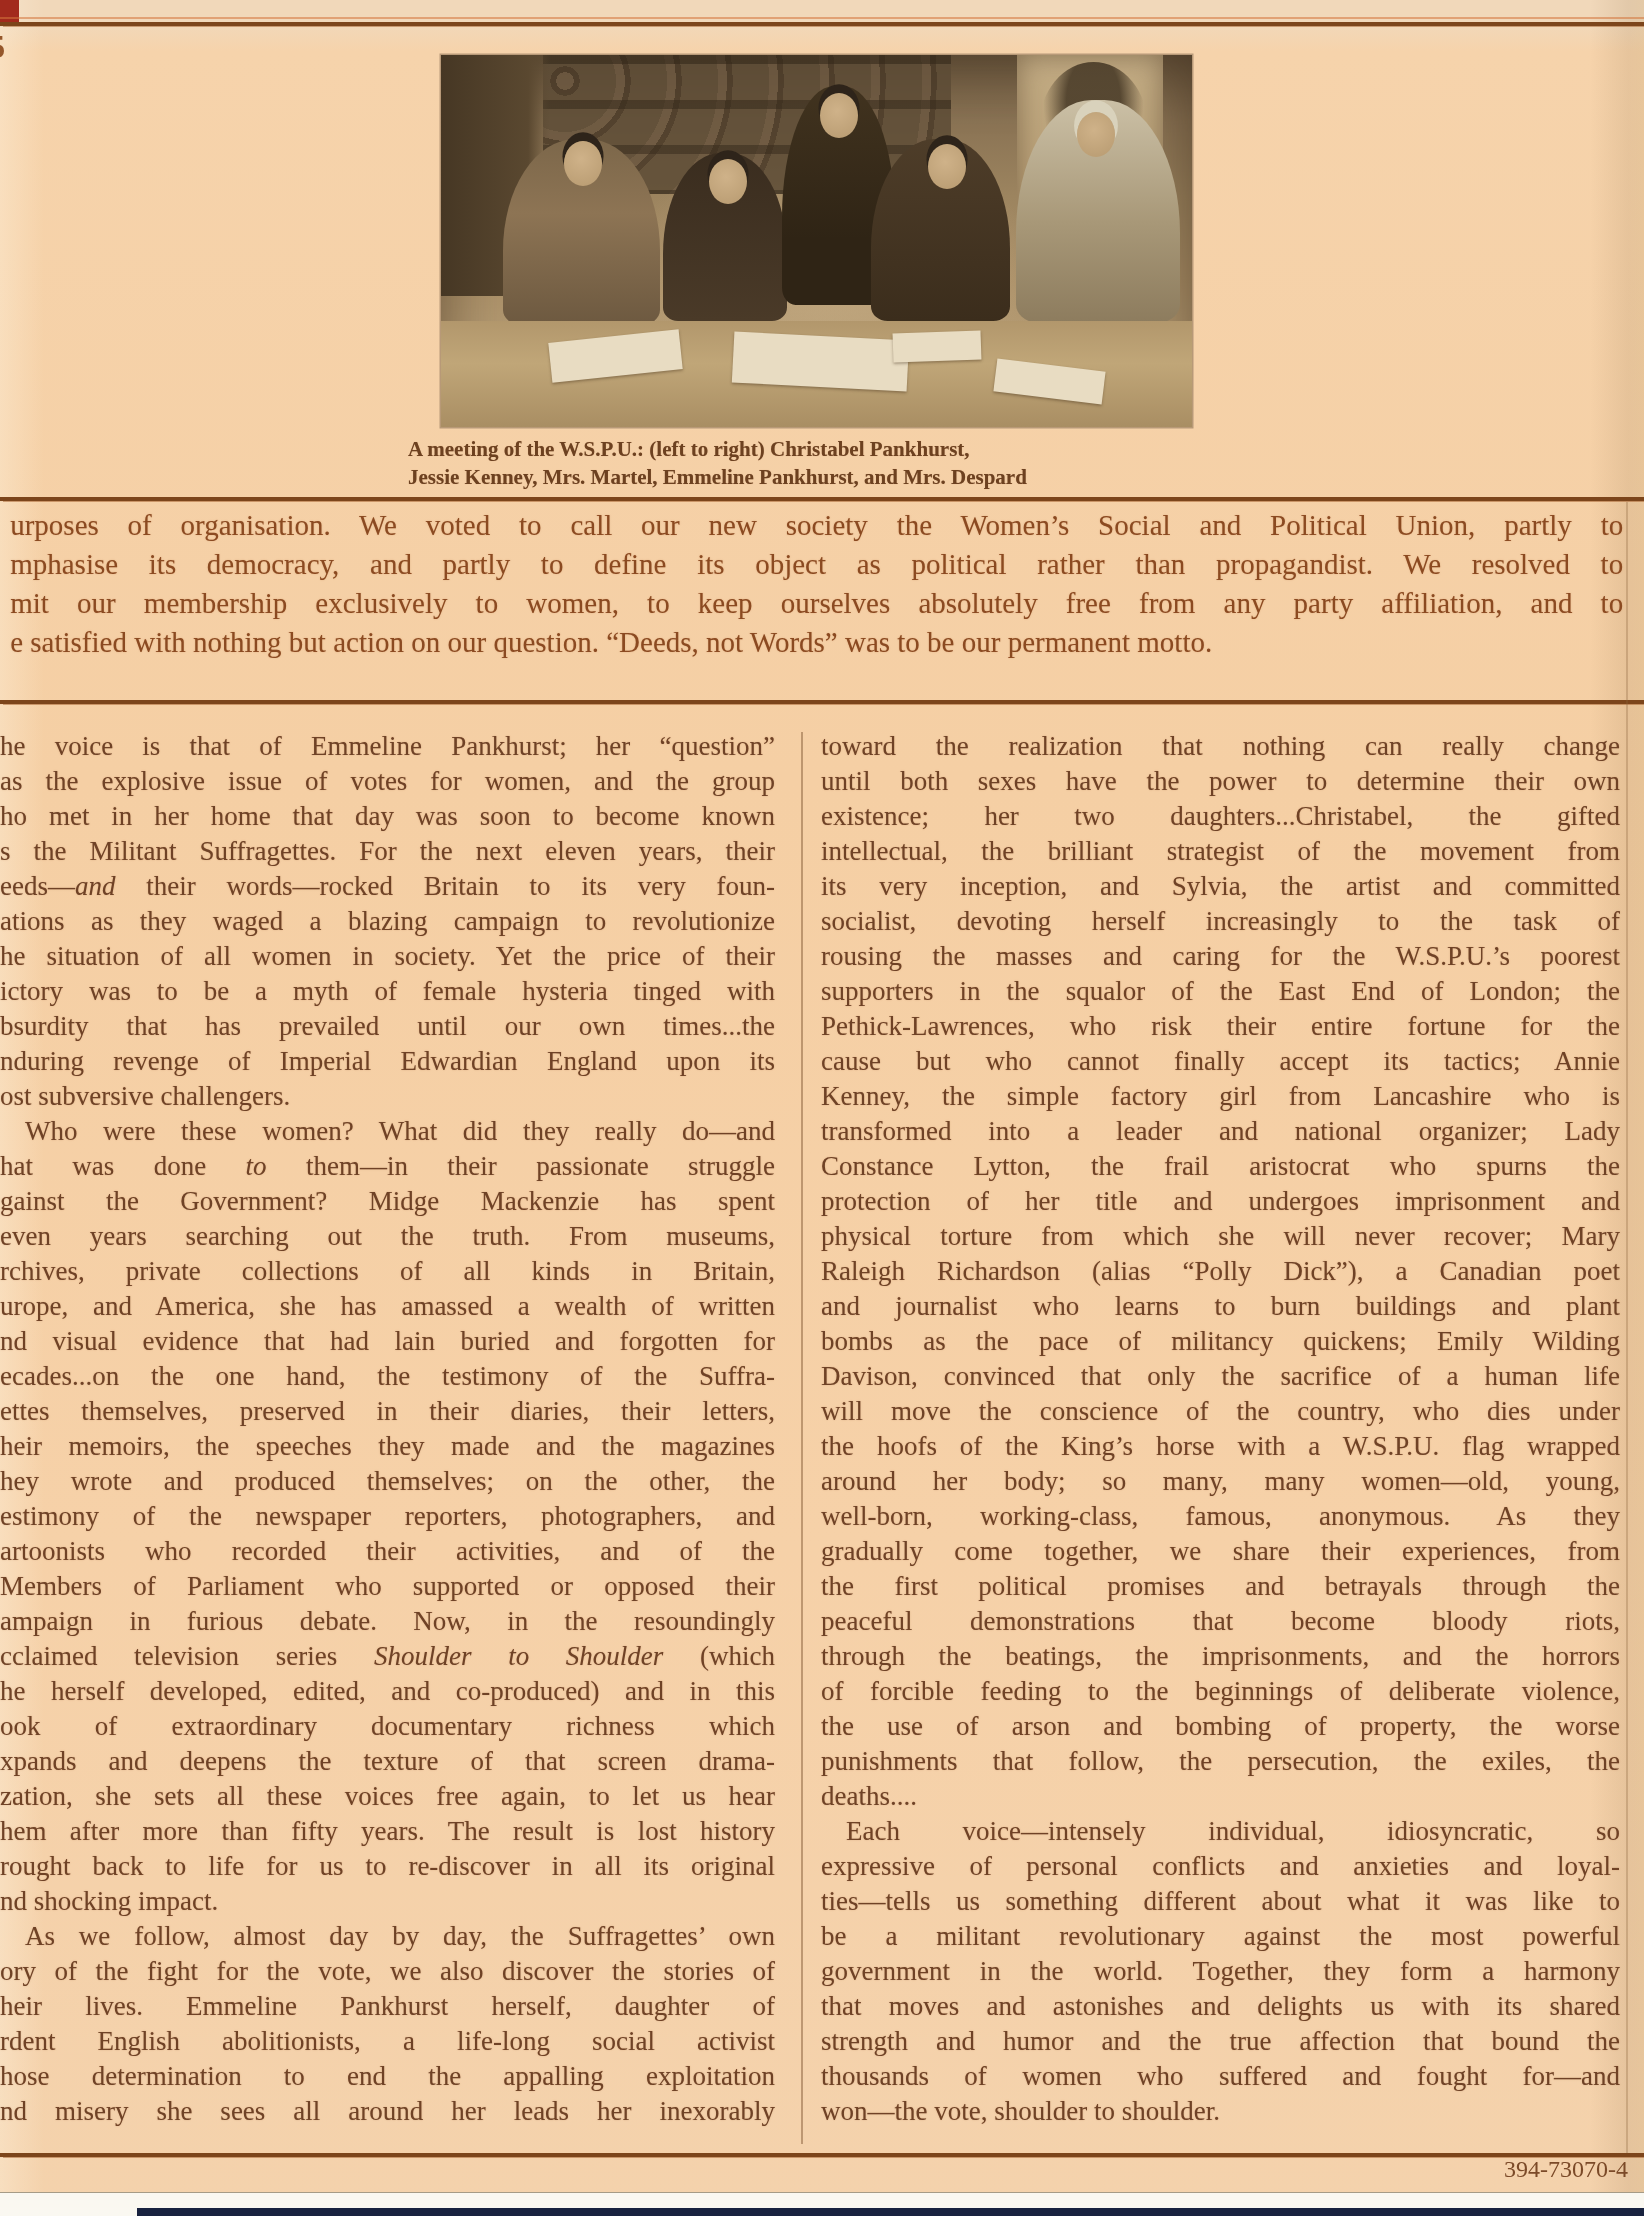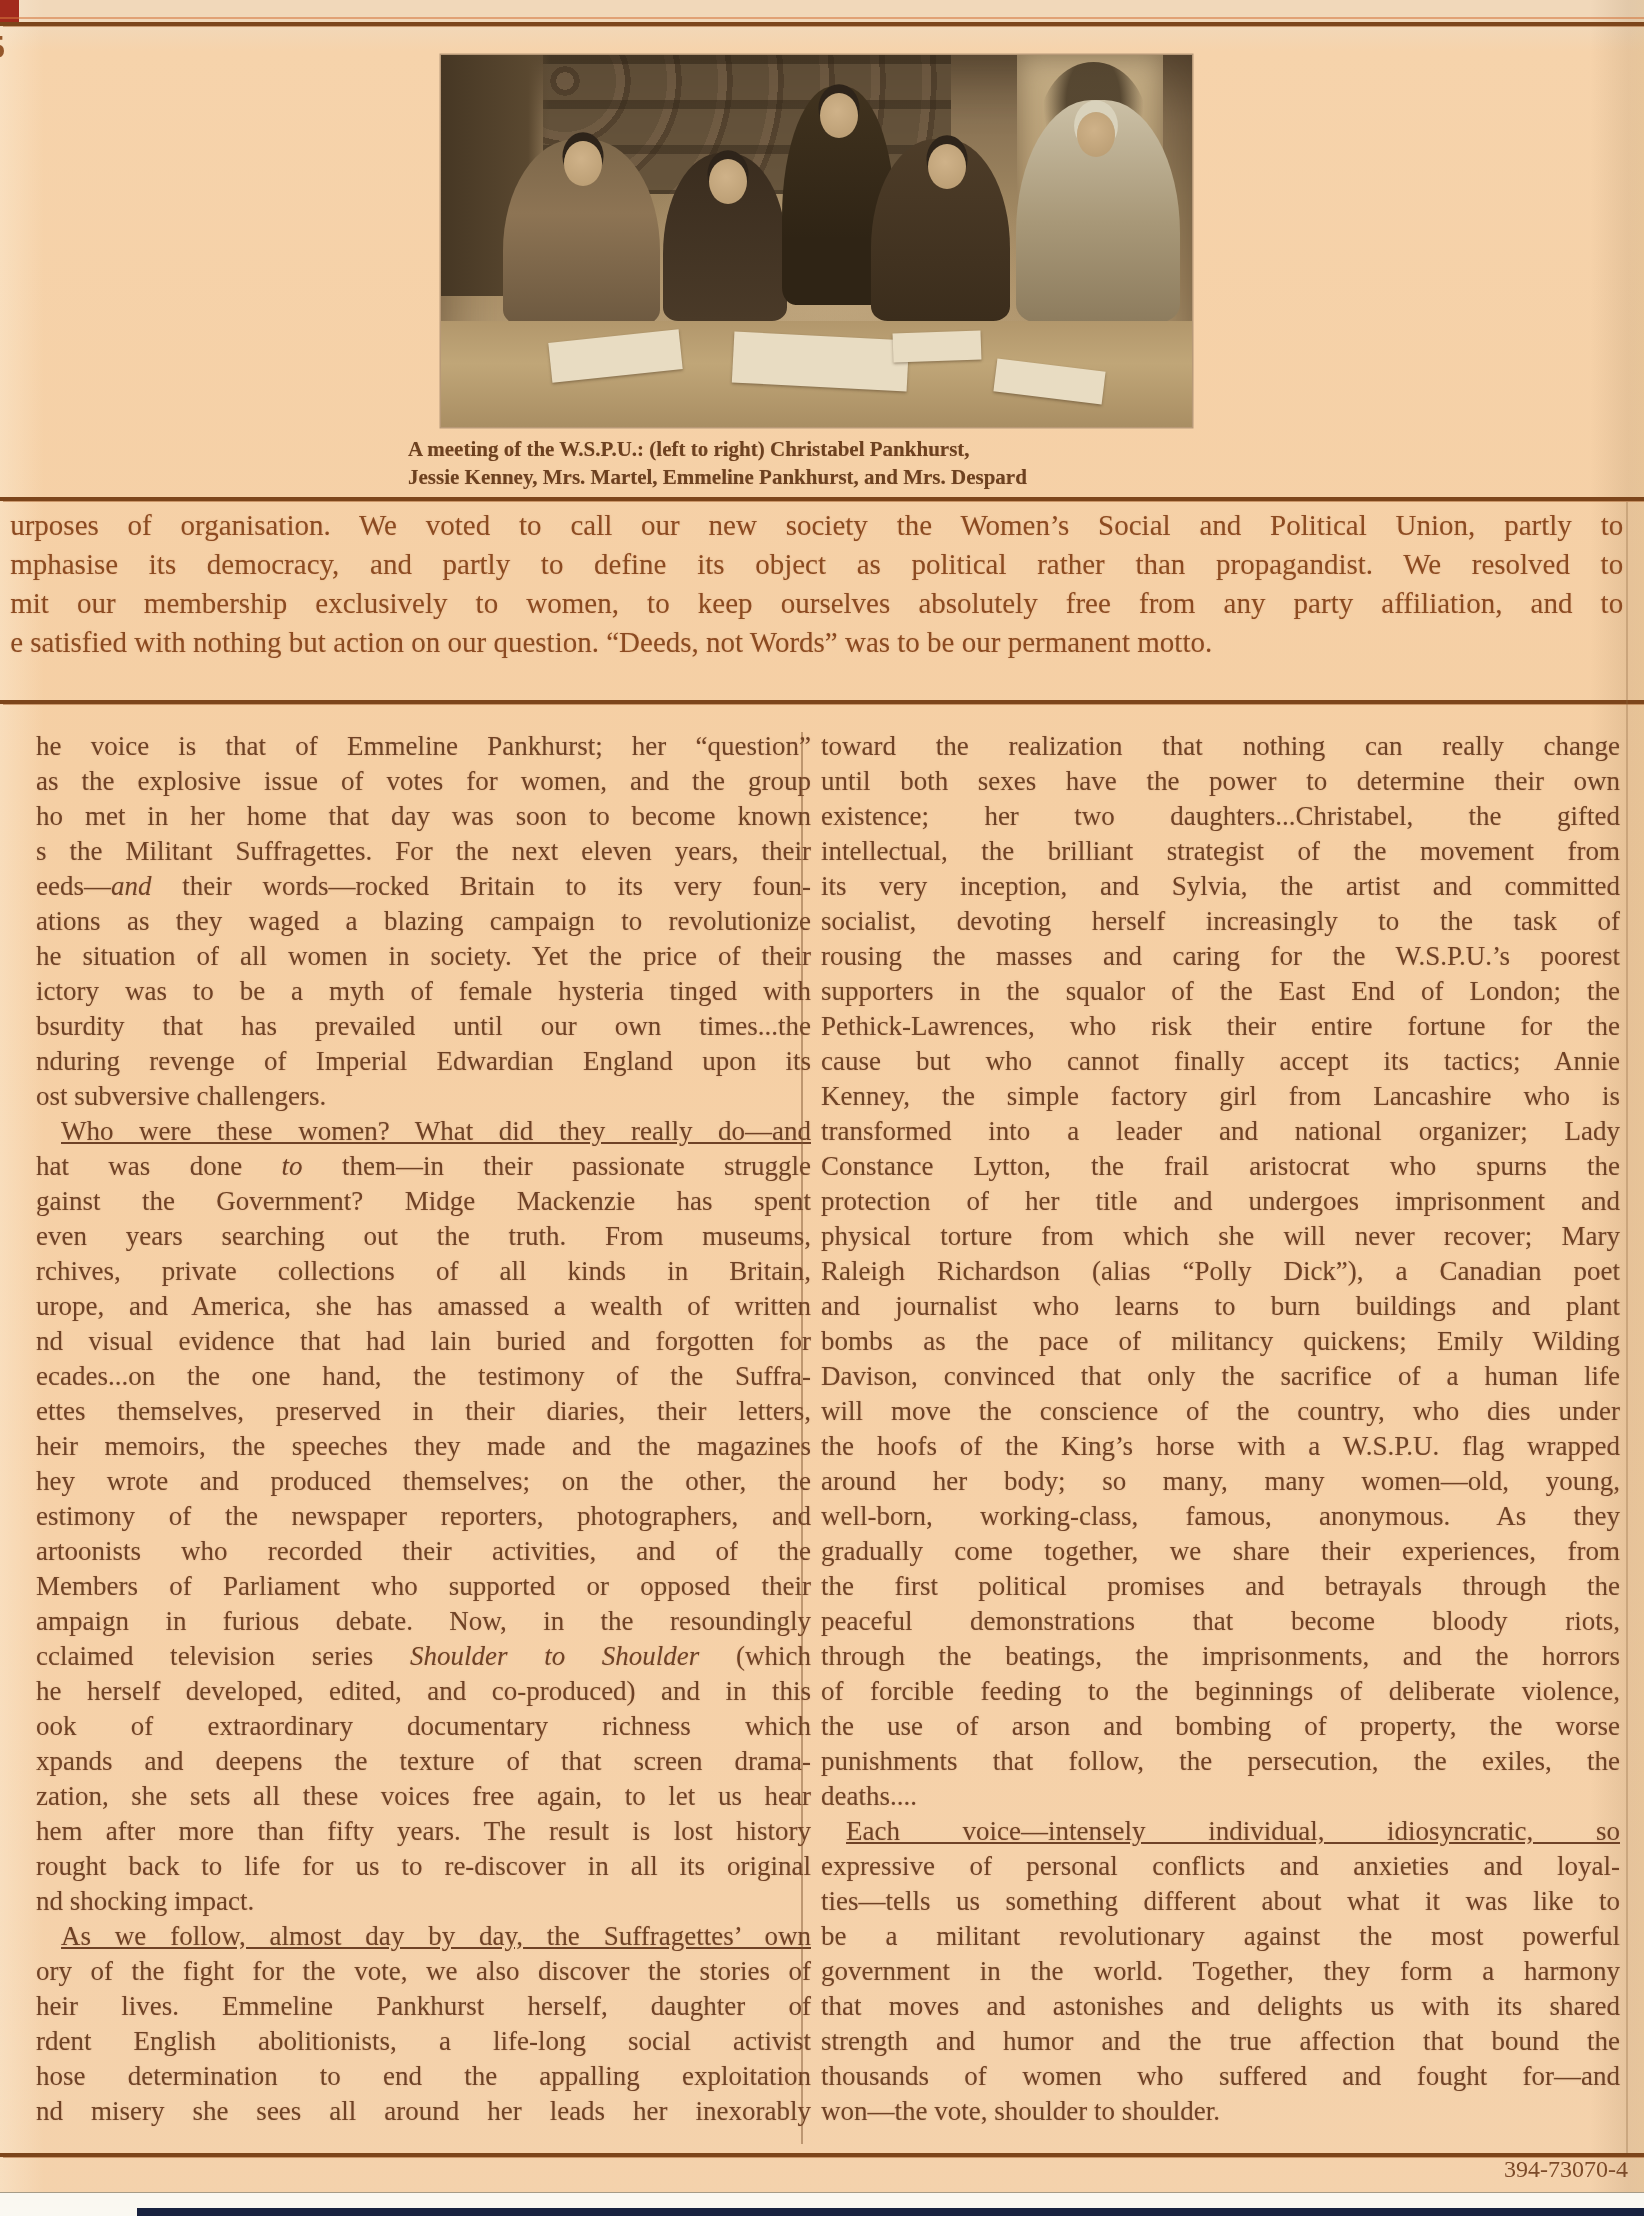--- a/index.html
+++ b/index.html
@@ -55,25 +55,25 @@
   .caption { position:absolute; left:408px; top:435px; width:817px; text-align:left;
     font-size:21px; line-height:28px; font-weight:bold; color:#6d4120;
     text-shadow:0 0 0.7px rgba(120,70,35,.4); }
 
   .intro { position:absolute; left:10.2px; top:506px; width:1613px; color:#8b4a21;
     text-shadow:0 0 1.5px rgba(170,95,45,.35); }
   .iline { height:39px; line-height:39px; font-size:29px; text-align:justify; text-align-last:justify; }
   .iline.end { text-align-last:left; }
 
   .col { position:absolute; top:729px; color:#6f4226; text-shadow:0 0 1.5px rgba(150,90,50,.35); }
-  .col-left  { left:0;      width:775px;margin-left:36px; }
+  .col-left  { left:0;      width:775px; }
   .col-right { left:821px; width:799px; }
   .bline { height:35px; line-height:35px; font-size:27px; text-align:justify; text-align-last:justify; }
   .bline.end { text-align-last:left; }
-  .bline.indent { text-indent:25px;text-decoration:underline; }
+  .bline.indent { text-indent:25px; }
 
   .divider { position:absolute; left:801px; top:732px; width:1.5px; height:1412px; background:rgba(122,80,44,.45); }
   .edge-crease { position:absolute; left:1626px; top:502px; width:2.2px; height:1652px; background:rgba(140,100,60,.3); }
 
   .catalog { position:absolute; right:17px; top:2156px; font-size:24px; color:#7b4a28; }
   .bottom-white { position:absolute; left:0; top:2192px; width:1645px; height:24px;
     background:#faf8f1; border-top:1.5px solid #a59b86; }
   .bottom-navy { position:absolute; left:137px; bottom:0; width:1507px; height:8px; background:#18223f; }
 </style>
 </head>

